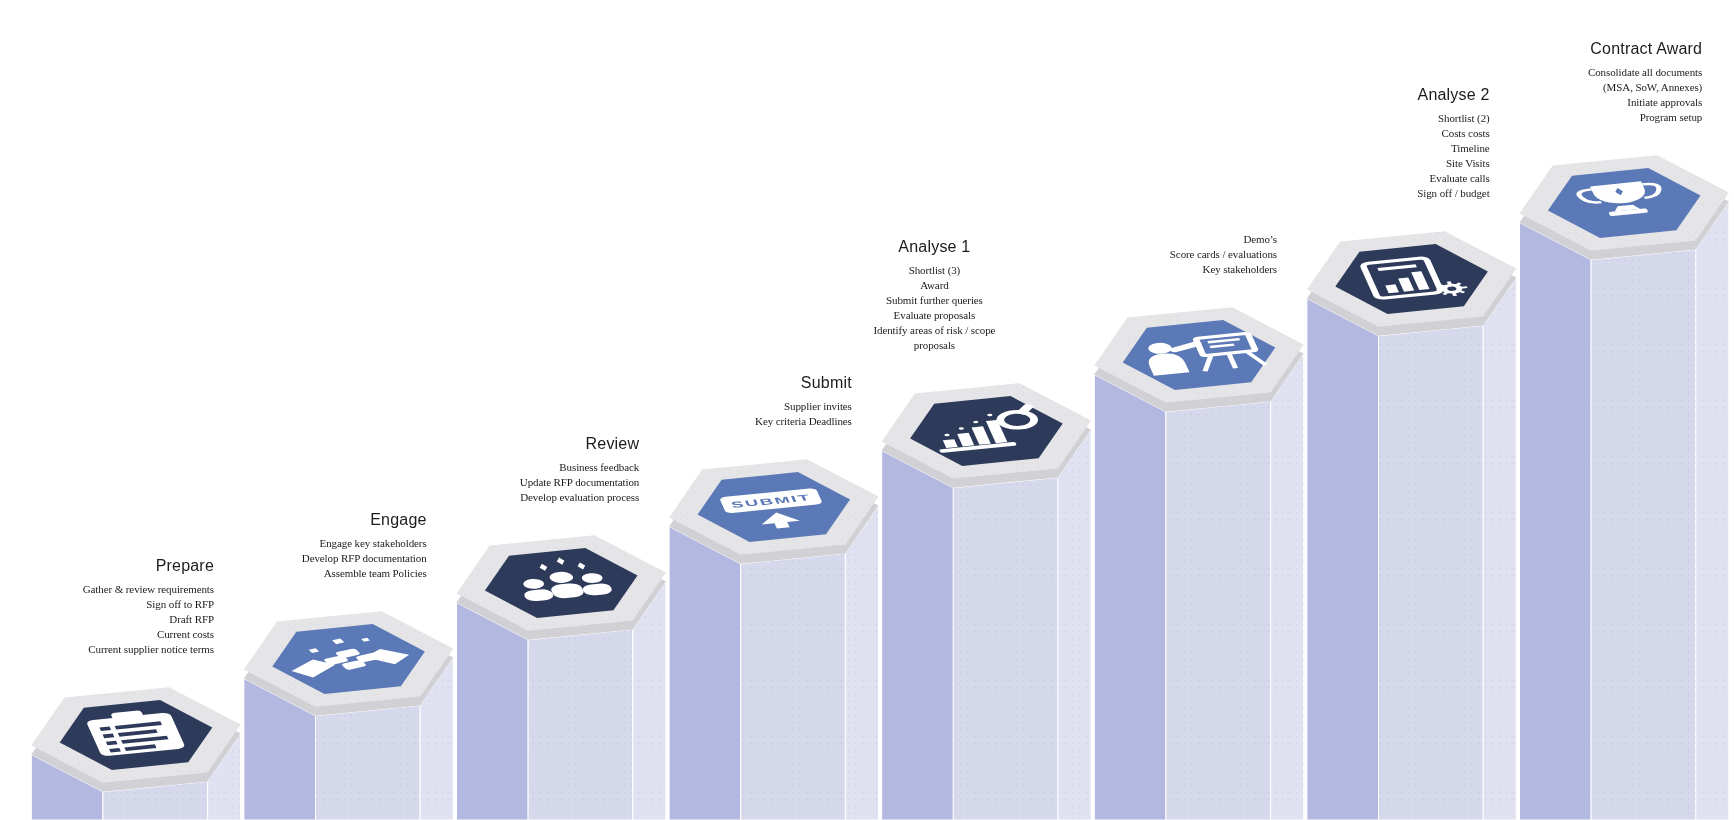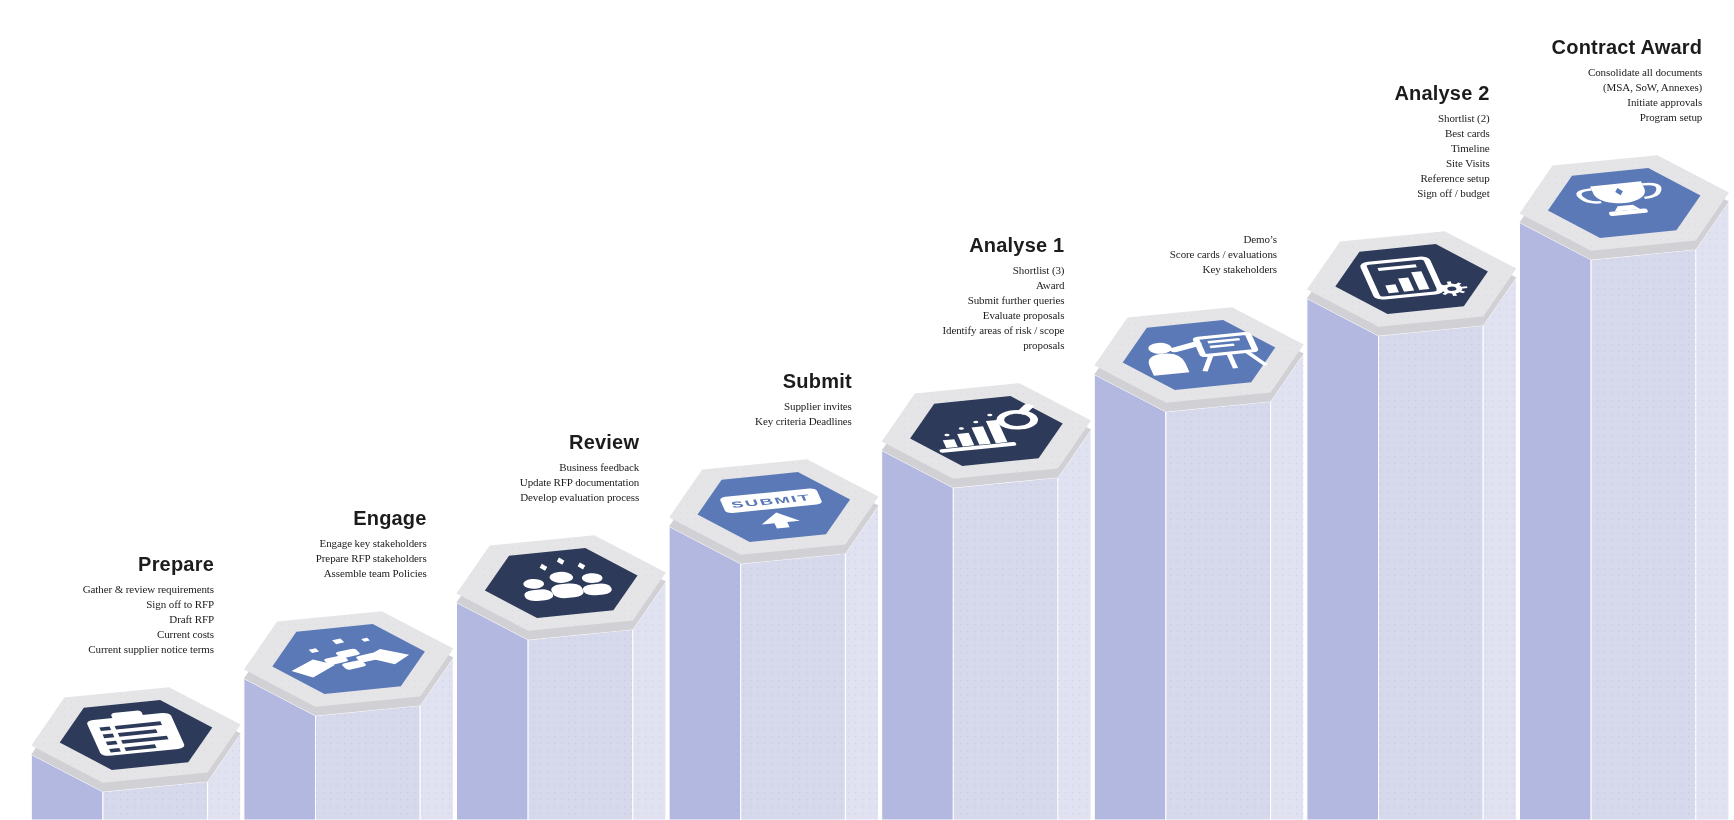--- a/index.html
+++ b/index.html
@@ -1,20 +1,20 @@
 <!DOCTYPE html>
 <html><head>
 <meta charset="utf-8">
 <style>
   html,body{margin:0;padding:0;background:#ffffff;}
   .stage{position:relative;width:1734px;height:820px;overflow:hidden;background:#ffffff;
          font-family:"Liberation Sans",sans-serif;}
   .stage svg{position:absolute;left:0;top:0;}
   .step-label{position:absolute;text-align:right;color:#1c1c1c;width:260px;pointer-events:none;}
-  .step-title{font-weight:bold;font-size:20px;line-height:1.12;margin:0 0 7px 0;letter-spacing:.2px;}
+  .step-title{font-weight:normal;font-size:16px;line-height:1.12;margin:0 0 7px 0;letter-spacing:.2px;}
   .step-line{font-size:11px;line-height:15px;letter-spacing:-0.1px;font-family:Liberation Serif, serif;}
 </style>
 </head>
 <body>
 
 <div class="stage">
   <svg id="scene" width="1734" height="820" viewBox="0 0 1734 820">
 <defs>
 <pattern id="dots" width="7" height="7" patternUnits="userSpaceOnUse">
   <circle cx="1.6" cy="1.6" r="0.8" fill="#5a628c" opacity="0.12"></circle>
@@ -241,55 +241,55 @@
         <div class="step-title">Prepare</div>
         <div class="step-line">Gather &amp; review requirements</div>
         <div class="step-line">Sign off to RFP</div>
         <div class="step-line">Draft RFP</div>
         <div class="step-line">Current costs</div>
         <div class="step-line">Current supplier notice terms</div>
       </div>
       <div class="step-label" style="right: 1307.4px; bottom: 239px;">
         <div class="step-title">Engage</div>
         <div class="step-line">Engage key stakeholders</div>
-        <div class="step-line">Prepare RFP stakeholders</div>
+        <div class="step-line">Develop RFP documentation</div>
         <div class="step-line">Assemble team Policies</div>
       </div>
       <div class="step-label" style="right: 1094.8px; bottom: 315px;">
         <div class="step-title">Review</div>
         <div class="step-line">Business feedback</div>
         <div class="step-line">Update RFP documentation</div>
         <div class="step-line">Develop evaluation process</div>
       </div>
       <div class="step-label" style="right: 882.2px; bottom: 391px;">
         <div class="step-title">Submit</div>
         <div class="step-line">Supplier invites</div>
         <div class="step-line">Key criteria Deadlines</div>
       </div>
-      <div class="step-label" style="right: 669.6px; bottom: 467px;">
+      <div class="step-label" style="right: 669.6px; bottom: 467px; text-align: center;">
         <div class="step-title">Analyse 1</div>
         <div class="step-line">Shortlist (3)</div>
         <div class="step-line">Award</div>
         <div class="step-line">Submit further queries</div>
         <div class="step-line">Evaluate proposals</div>
         <div class="step-line">Identify areas of risk / scope</div>
         <div class="step-line">proposals</div>
       </div>
       <div class="step-label" style="right: 457px; bottom: 543px;">
         <div class="step-line">Demo’s</div>
         <div class="step-line">Score cards / evaluations</div>
         <div class="step-line">Key stakeholders</div>
       </div>
       <div class="step-label" style="right: 244.4px; bottom: 619px;">
         <div class="step-title">Analyse 2</div>
         <div class="step-line">Shortlist (2)</div>
-        <div class="step-line">Best cards</div>
+        <div class="step-line">Costs costs</div>
         <div class="step-line">Timeline</div>
         <div class="step-line">Site Visits</div>
-        <div class="step-line">Reference setup</div>
+        <div class="step-line">Evaluate calls</div>
         <div class="step-line">Sign off / budget</div>
       </div>
       <div class="step-label" style="right: 31.8px; bottom: 695px;">
         <div class="step-title">Contract Award</div>
         <div class="step-line">Consolidate all documents</div>
         <div class="step-line">(MSA, SoW, Annexes)</div>
         <div class="step-line">Initiate approvals</div>
         <div class="step-line">Program setup</div>
       </div>
     </div>

